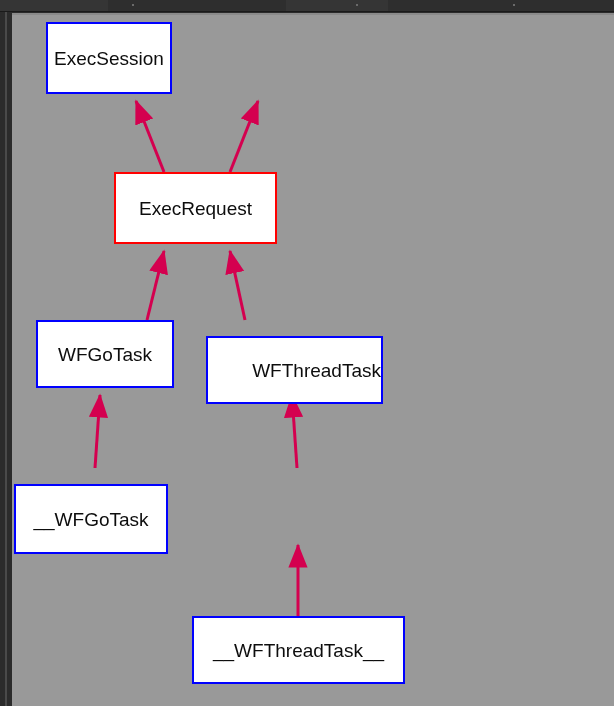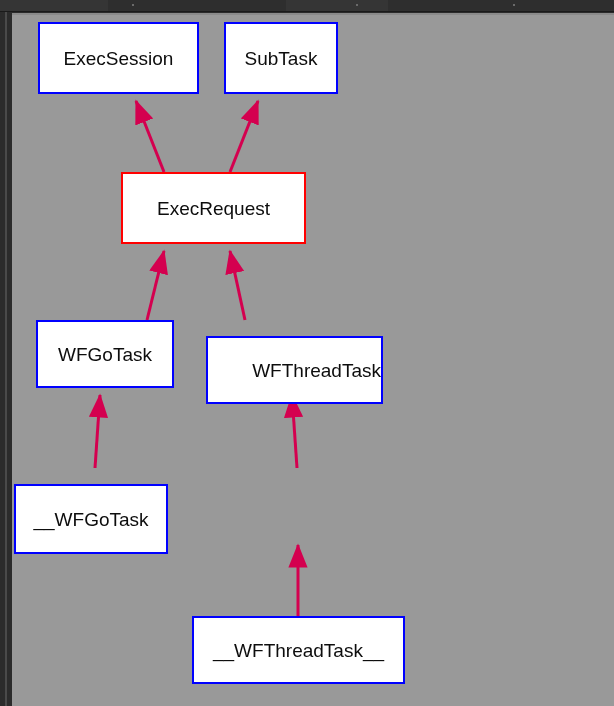--- a/index.html
+++ b/index.html
@@ -137,27 +137,24 @@
       <g id="edge-group">
           <line x1="152" y1="159" x2="124" y2="88" stroke="#d4004f" stroke-width="3" marker-end="url(#arrowhead)"></line>
           <line x1="218" y1="159" x2="246" y2="88" stroke="#d4004f" stroke-width="3" marker-end="url(#arrowhead)"></line>
           <line x1="135" y1="307" x2="152" y2="238" stroke="#d4004f" stroke-width="3" marker-end="url(#arrowhead)"></line>
           <line x1="233" y1="307" x2="218" y2="238" stroke="#d4004f" stroke-width="3" marker-end="url(#arrowhead)"></line>
           <line x1="83" y1="455" x2="88" y2="382" stroke="#d4004f" stroke-width="3" marker-end="url(#arrowhead)"></line>
           <line x1="285" y1="455" x2="280" y2="382" stroke="#d4004f" stroke-width="3" marker-end="url(#arrowhead)"></line>
           <line x1="286" y1="603" x2="286" y2="532" stroke="#d4004f" stroke-width="3" marker-end="url(#arrowhead)"></line>
         </g>
     </svg>
-  <div class="node blue" style="left: 26px; top: 9px; width: 161px; height: 72px;">
+  <div class="node blue" style="left: 34px; top: 9px; width: 126px; height: 72px;">
         <span class="node-label">ExecSession</span>
       </div>
-      <div class="node blue" style="left: 212px; top: 9px; width: 114px; height: 72px;">
-        <span class="node-label">SubTask</span>
-      </div>
-      <div class="node red" style="left: 109px; top: 159px; width: 185px; height: 72px;">
+      <div class="node red" style="left: 102px; top: 159px; width: 163px; height: 72px;">
         <span class="node-label">ExecRequest</span>
       </div>
       <div class="node blue" style="left: 24px; top: 307px; width: 138px; height: 68px;">
         <span class="node-label">WFGoTask</span>
       </div>
       <div class="node blue" style="left: 194px; top: 323px; width: 177px; height: 68px; justify-content: flex-end;">
         <span class="node-label">WFThreadTask</span>
       </div>
       <div class="node blue" style="left: 2px; top: 455px; width: 154px; height: 70px; margin-top: 16px;">
         <span class="node-label">__WFGoTask</span>

